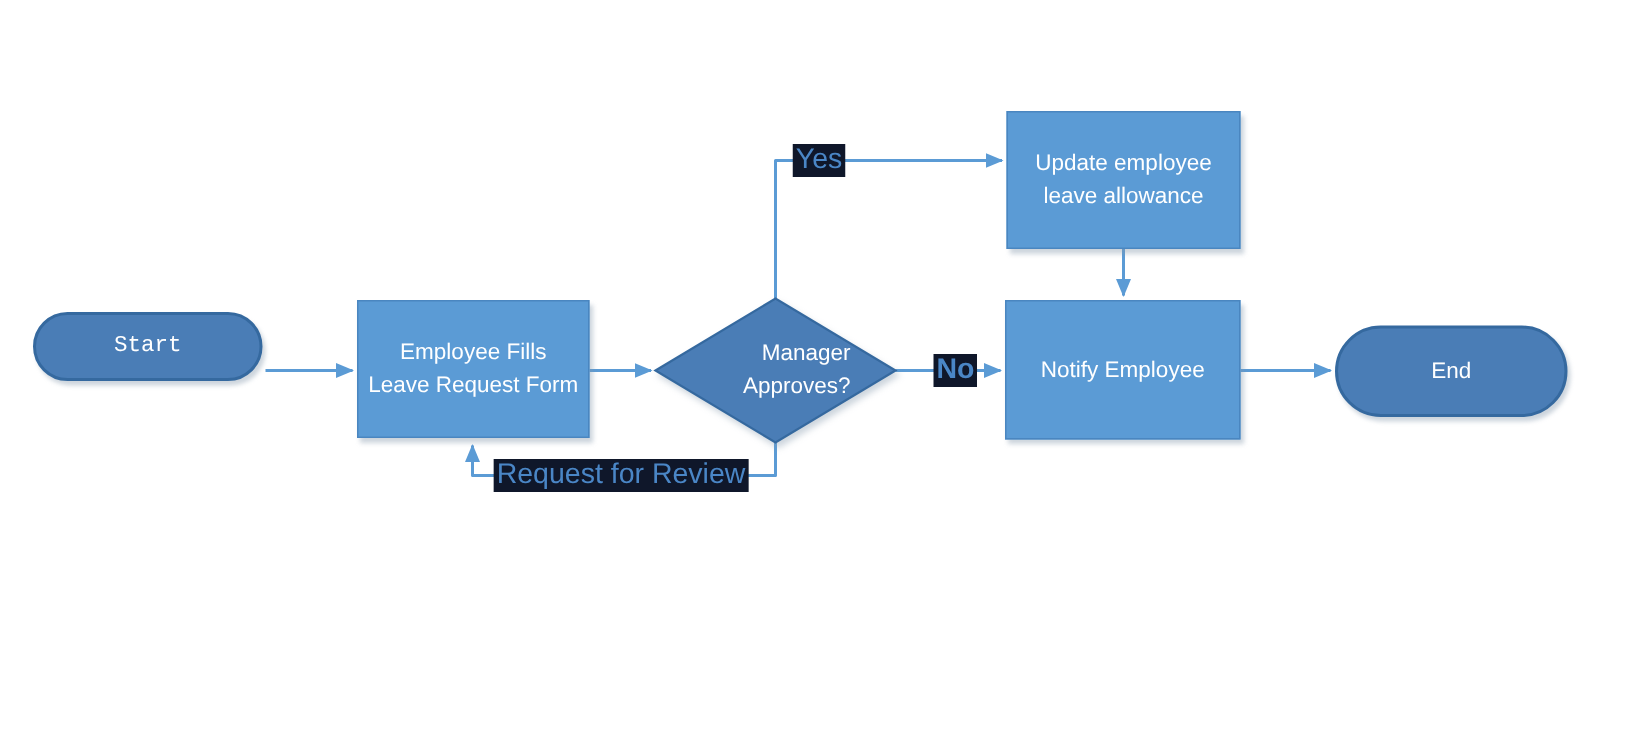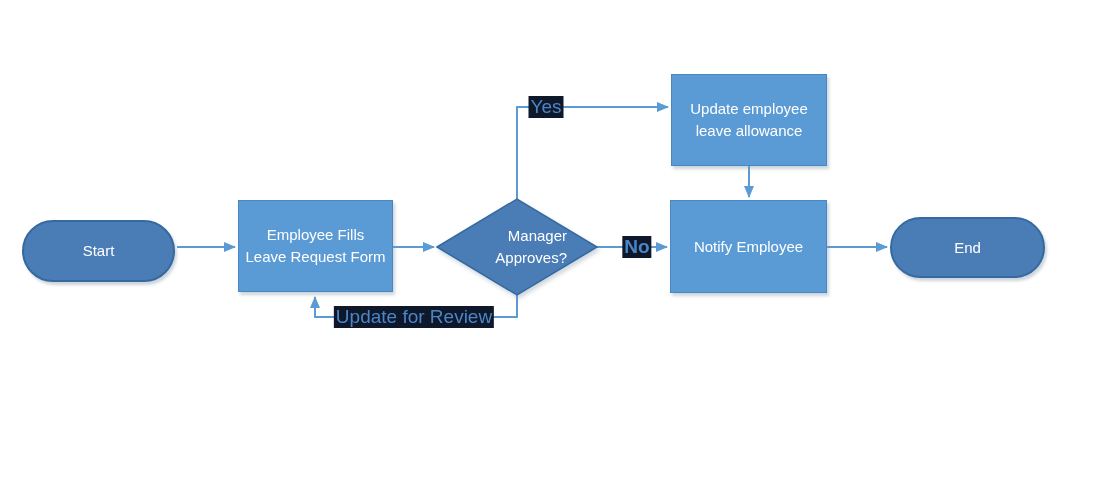--- a/index.html
+++ b/index.html
@@ -62,21 +62,21 @@
     <line x1="393" y1="247" x2="434" y2="247" marker-end="url(#arrowhead)"></line>
     <polyline points="517,199 517,107 668,107" marker-end="url(#arrowhead)"></polyline>
     <line x1="597" y1="247" x2="667" y2="247" marker-end="url(#arrowhead)"></line>
     <line x1="749" y1="154" x2="749" y2="197" marker-end="url(#arrowhead)"></line>
     <line x1="827" y1="247" x2="887" y2="247" marker-end="url(#arrowhead)"></line>
     <polyline points="517,295 517,317 315,317 315,297" marker-end="url(#arrowhead)"></polyline>
 
     <polygon class="decision-shape" points="437,247 517,199 597,247 517,295"></polygon>
   </svg>
 
-  <div class="node terminator" style="left:22px;top:220px;width:153px;height:62px;">
+  <div class="node terminator" style="left:22px;top:208px;width:153px;height:46px;font-family:Liberation Mono, monospace;">
     <span>Start</span>
   </div>
 
   <div class="node process" style="left:238px;top:200px;width:155px;height:92px;justify-content:flex-end;">
     <span>Employee Fills Leave Request Form</span>
   </div>
 
   <div class="decision-text" style="left:437px;top:199px;width:160px;height:96px;text-align:right;">
     <span>Manager Approves?</span>
   </div>
@@ -88,15 +88,15 @@
   <div class="node process" style="left:670px;top:200px;width:157px;height:93px;">
     <span>Notify Employee</span>
   </div>
 
   <div class="node terminator" style="left:890px;top:217px;width:155px;height:61px;">
     <span>End</span>
   </div>
 
   <span class="edge-label" style="left:546px;top:107px;">Yes</span>
   <span class="edge-label" style="left:637px;top:247px;font-weight:bold;">No</span>
-  <span class="edge-label" style="left:414px;top:317px;">Update for Review</span>
+  <span class="edge-label" style="left:414px;top:317px;">Request for Review</span>
 
 </div>
 
 </body></html>

